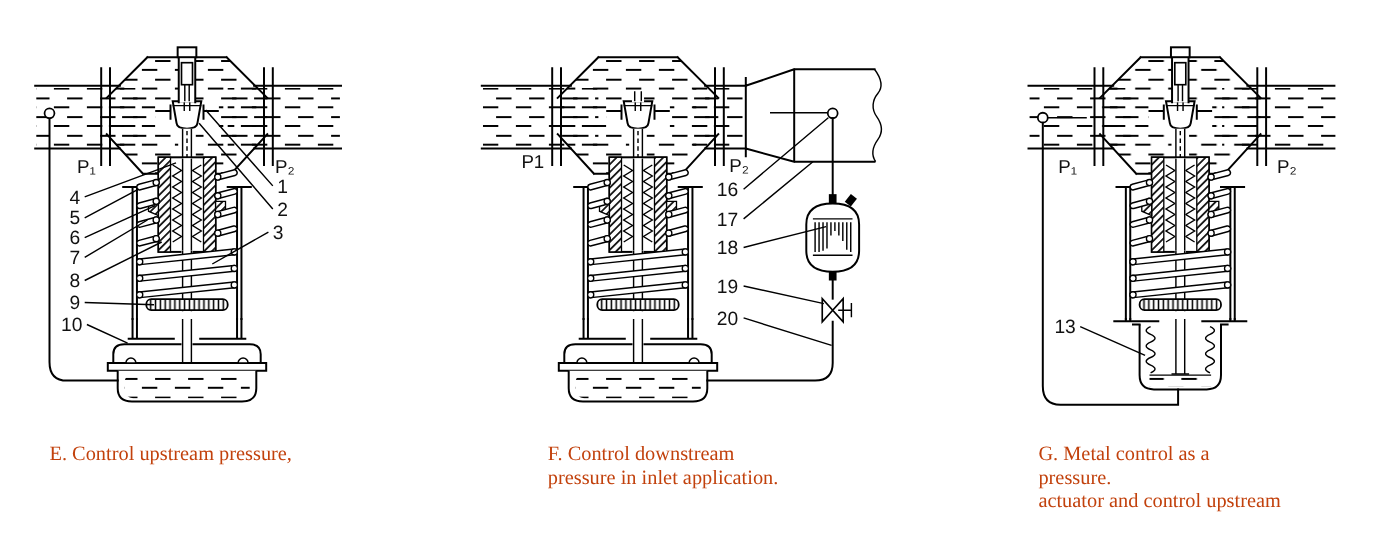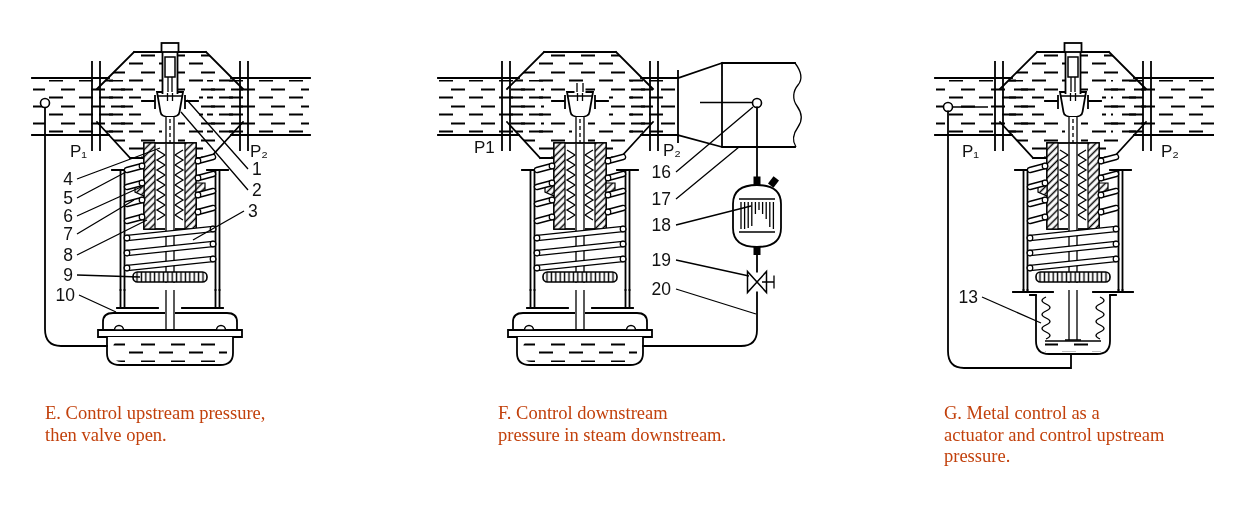--- a/index.html
+++ b/index.html
@@ -223,25 +223,24 @@
       <path class="leader" d="M982,297 L1041,323"></path>
     </g>
     <text class="plab" x="962" y="157">P₁</text>
     <text class="plab" x="1161" y="157">P₂</text>
     <text class="num" x="978" y="303" text-anchor="end">13</text>
   </g>
 </svg>
 
 <div class="cap" style="left:45px;top:403px;">
   <span>E. Control upstream pressure,</span>
-  <span>then valve open.</span>
 </div>
 <div class="cap" style="left:498px;top:403px;">
   <span>F. Control downstream</span>
-  <span>pressure in steam downstream.</span>
+  <span>pressure in inlet application.</span>
 </div>
 <div class="cap" style="left:944px;top:403px;">
   <span>G. Metal control as a</span>
+  <span>pressure.</span>
   <span>actuator and control upstream</span>
-  <span>pressure.</span>
 </div>
 
 </div>
 
 </body></html>

